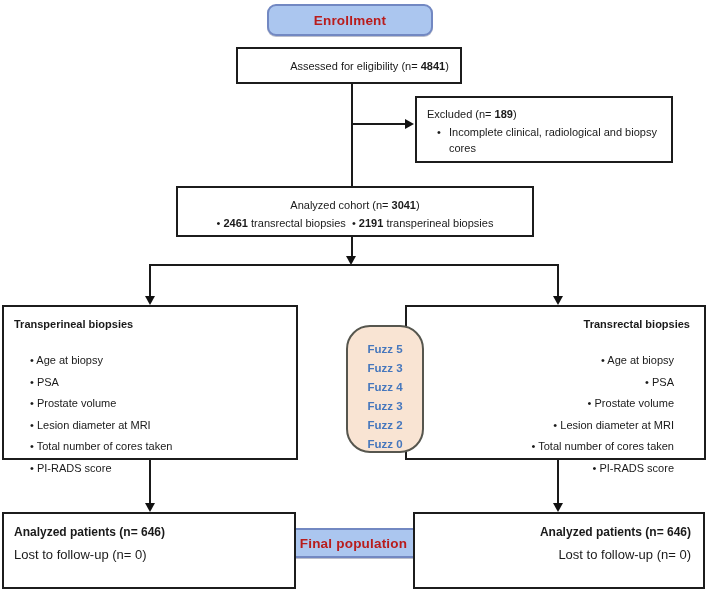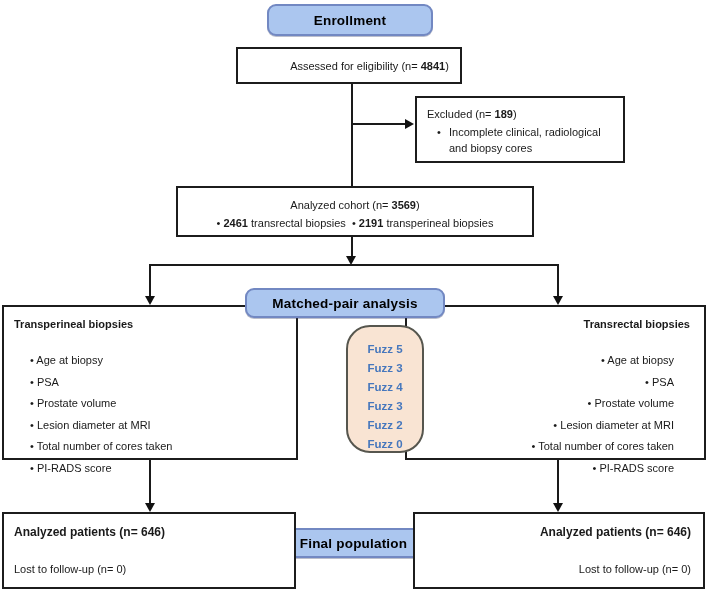--- a/index.html
+++ b/index.html
@@ -3,41 +3,41 @@
 <meta charset="utf-8">
 <style>
   html,body{margin:0;padding:0;background:#ffffff;}
   #canvas{
     position:relative;width:708px;height:591px;background:#ffffff;
     font-family:"Liberation Sans","DejaVu Sans",sans-serif;color:#1a1a1a;overflow:hidden;
   }
   .box{position:absolute;background:#ffffff;border:2px solid #1c1c1c;box-sizing:border-box;font-size:11px;}
   .bluebox{
     position:absolute;box-sizing:border-box;background:#abc6ef;border:2px solid #7288c2;
-    border-radius:9px;color:#000000;font-weight:bold;font-size:13.5px;
+    border-radius:9px;color:#b91c1c;font-weight:bold;font-size:13.5px;
     display:flex;align-items:center;justify-content:center;letter-spacing:.2px;
     box-shadow:0 1px 0 rgba(60,70,110,.35);
   }
   .line{position:absolute;background:#1a1a1a;}
   .arrow-down{position:absolute;width:0;height:0;border-left:5px solid transparent;border-right:5px solid transparent;border-top:9px solid #111;}
   .arrow-right{position:absolute;width:0;height:0;border-top:5px solid transparent;border-bottom:5px solid transparent;border-left:9px solid #111;}
   .center{display:flex;align-items:center;justify-content:center;text-align:center;}
   b,.b{font-weight:bold;}
   ul.plain{list-style:none;margin:16px;padding:0;}
   .dot::before{content:"• ";}
   .li{line-height:21.5px;}
   .li::before{content:"• ";}
   .fuzzbox{
     position:absolute;box-sizing:border-box;background:#f9e4d3;border:2px solid #56564e;border-radius:24px;
     color:#4677bd;font-weight:bold;font-size:11.5px;text-align:center;padding-top:13px;margin-left:36px;
   }
   .fuzz-line{line-height:19px;}
   .titleline{font-weight:bold;line-height:20px;}
   .bl-title{font-weight:bold;font-size:12px;}
-  .bl-lost{font-size:11px;margin-top:24px;}
+  .bl-lost{font-size:13px;margin-top:8px;}
   .wrapitem{position:relative;padding-left:22px;line-height:16px;margin-top:2px;}
   .wrapitem::before{content:"•";position:absolute;left:10px;}
 </style>
 </head>
 <body>
 
 <div id="canvas">
 
   <div class="line" style="left:351px;top:84px;width:2px;height:102px;"></div>
   <div class="line" style="left:351px;top:123px;width:56px;height:2px;"></div>
@@ -57,27 +57,27 @@
   <div class="arrow-down" style="left:553px;top:503px;"></div>
 
   <div class="bluebox" style="left:267px;top:4px;width:166px;height:32px;">
     <span>Enrollment</span>
   </div>
 
   <div class="box center" style="left:236px;top:47px;width:226px;height:37px;padding-left:41px;">
     <span><span>Assessed for eligibility (n= </span><b>4841</b><span>)</span></span>
   </div>
 
-  <div class="box" style="left:415px;top:96px;width:210px;height:67px;padding:8px 8px 0 10px;">
+  <div class="box" style="left:415px;top:96px;width:258px;height:67px;padding:8px 8px 0 10px;">
     <div style="line-height:16px;"><span>Excluded (n= </span><b>189</b><span>)</span></div>
     <div class="wrapitem">Incomplete clinical, radiological and biopsy cores</div>
   </div>
 
   <div class="box" style="left:176px;top:186px;width:358px;height:51px;padding-top:9px;text-align:center;">
-    <div style="line-height:17px;"><span>Analyzed cohort (n= </span><b>3569</b><span>)</span></div>
+    <div style="line-height:17px;"><span>Analyzed cohort (n= </span><b>3041</b><span>)</span></div>
     <div style="line-height:18px;">
       <span class="dot"></span><b>2461</b><span> transrectal biopsies</span>
       &nbsp;<span class="dot"></span><b>2191</b><span> transperineal biopsies</span>
     </div>
   </div>
 
   <div class="box" style="left:2px;top:305px;width:296px;height:155px;padding:7px 0 0 10px;">
     <div class="titleline">Transperineal biopsies</div>
     <ul class="plain">
       <li class="li">Age at biopsy</li>
@@ -94,23 +94,20 @@
     <ul class="plain">
       <li class="li">Age at biopsy</li>
       <li class="li">PSA</li>
       <li class="li">Prostate volume</li>
       <li class="li">Lesion diameter at MRI</li>
       <li class="li">Total number of cores taken</li>
       <li class="li">PI-RADS score</li>
     </ul>
   </div>
 
-  <div class="bluebox" style="left:245px;top:288px;width:200px;height:30px;">
-    <span>Matched-pair analysis</span>
-  </div>
 
   <div class="fuzzbox" style="left:310px;top:325px;width:78px;height:128px;">
     <div class="fuzz-line">Fuzz 5</div>
     <div class="fuzz-line">Fuzz 3</div>
     <div class="fuzz-line">Fuzz 4</div>
     <div class="fuzz-line">Fuzz 3</div>
     <div class="fuzz-line">Fuzz 2</div>
     <div class="fuzz-line">Fuzz 0</div>
   </div>
 

